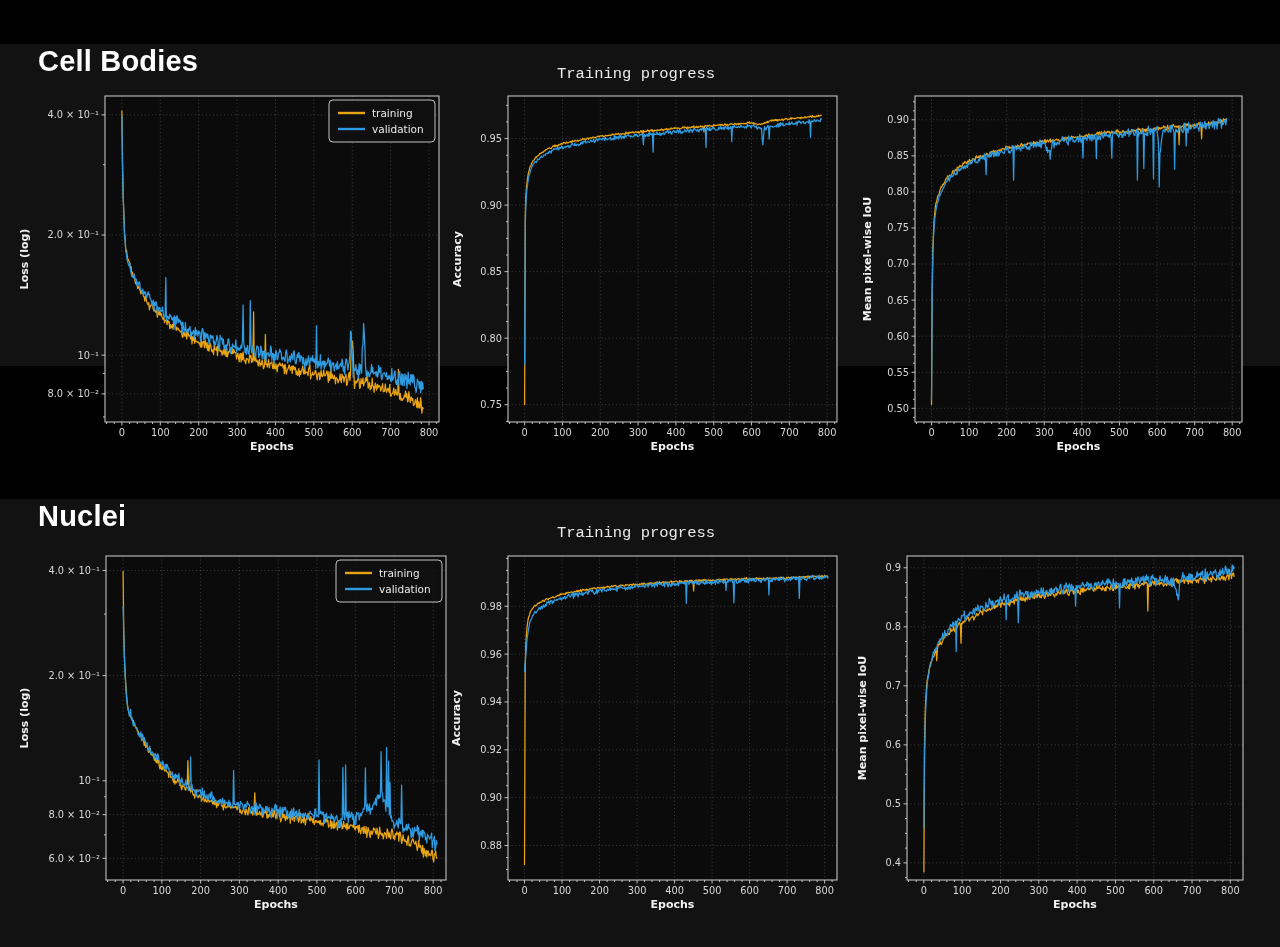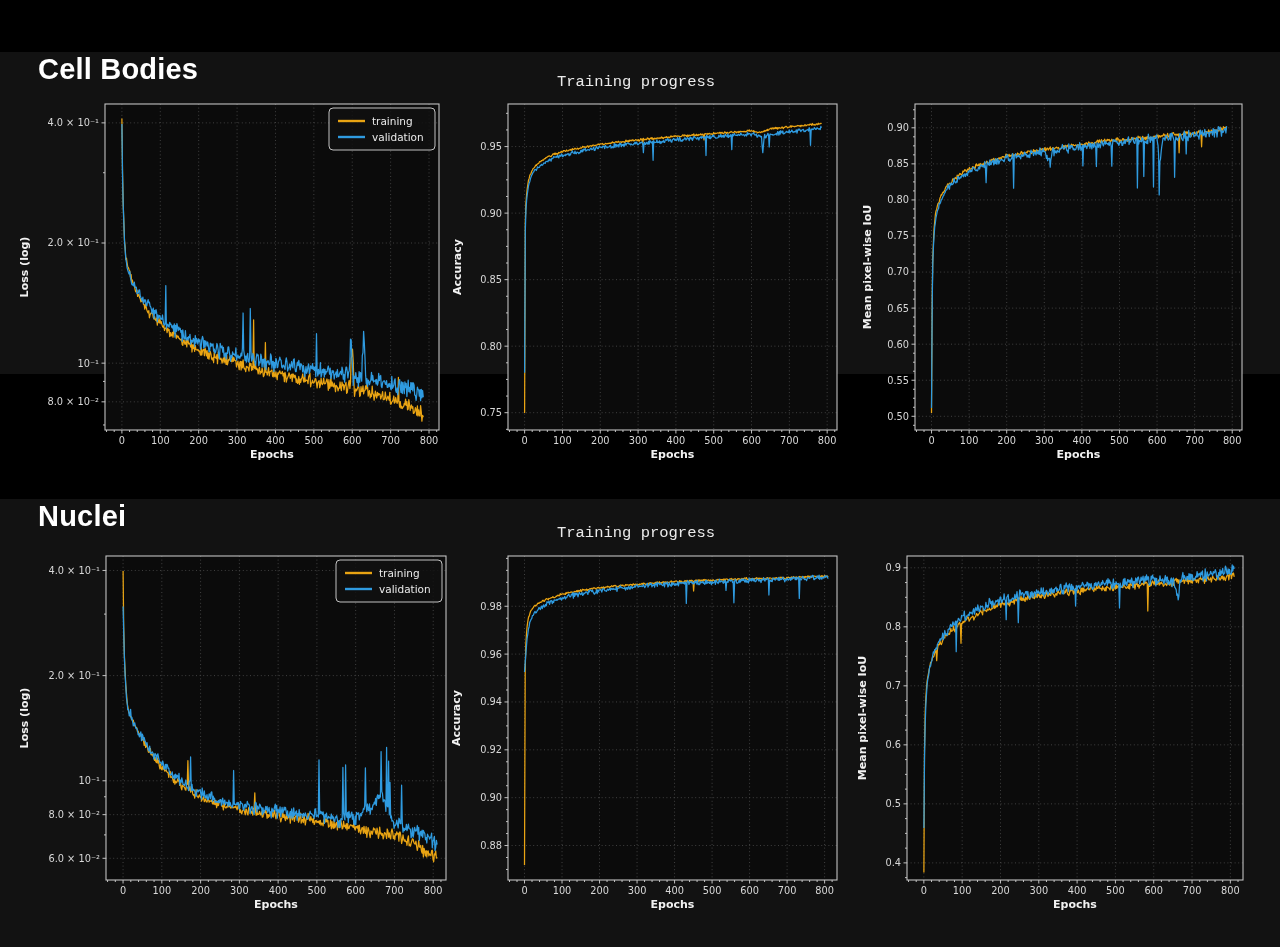--- a/index.html
+++ b/index.html
@@ -1,21 +1,21 @@
 <!DOCTYPE html>
 <html><head>
 <meta charset="utf-8">
 <style>
   html,body{margin:0;padding:0;}
   body{
     width:1280px;height:947px;position:relative;overflow:hidden;
     background:#000;font-family:"DejaVu Sans","Liberation Sans",sans-serif;
   }
   .panel{position:absolute;left:0;width:1280px;background:#121212;}
-  #panel-0{top:52px;height:322px;}
+  #panel-0{top:44px;height:322px;}
   #panel-1{top:499px;height:504px;}
   .heading{
     position:absolute;left:38px;top:1px;
     font-size:29px;font-weight:800;color:#fff;letter-spacing:.2px;
     font-family:"Liberation Sans","DejaVu Sans",sans-serif;
   }
   .suptitle{
     position:absolute;left:0;width:1272px;text-align:center;
     font-size:15.5px;color:#eaeaea;font-family:Liberation Mono, monospace;
   }

